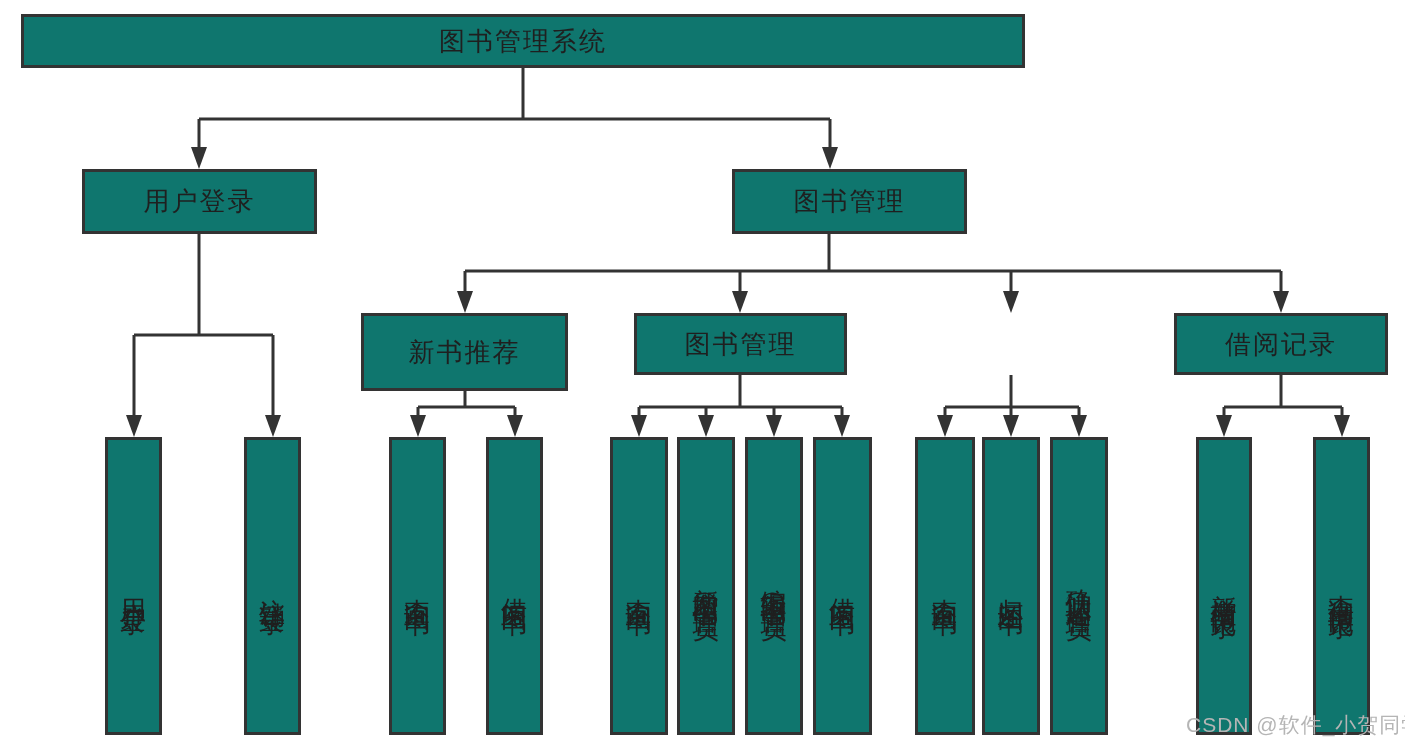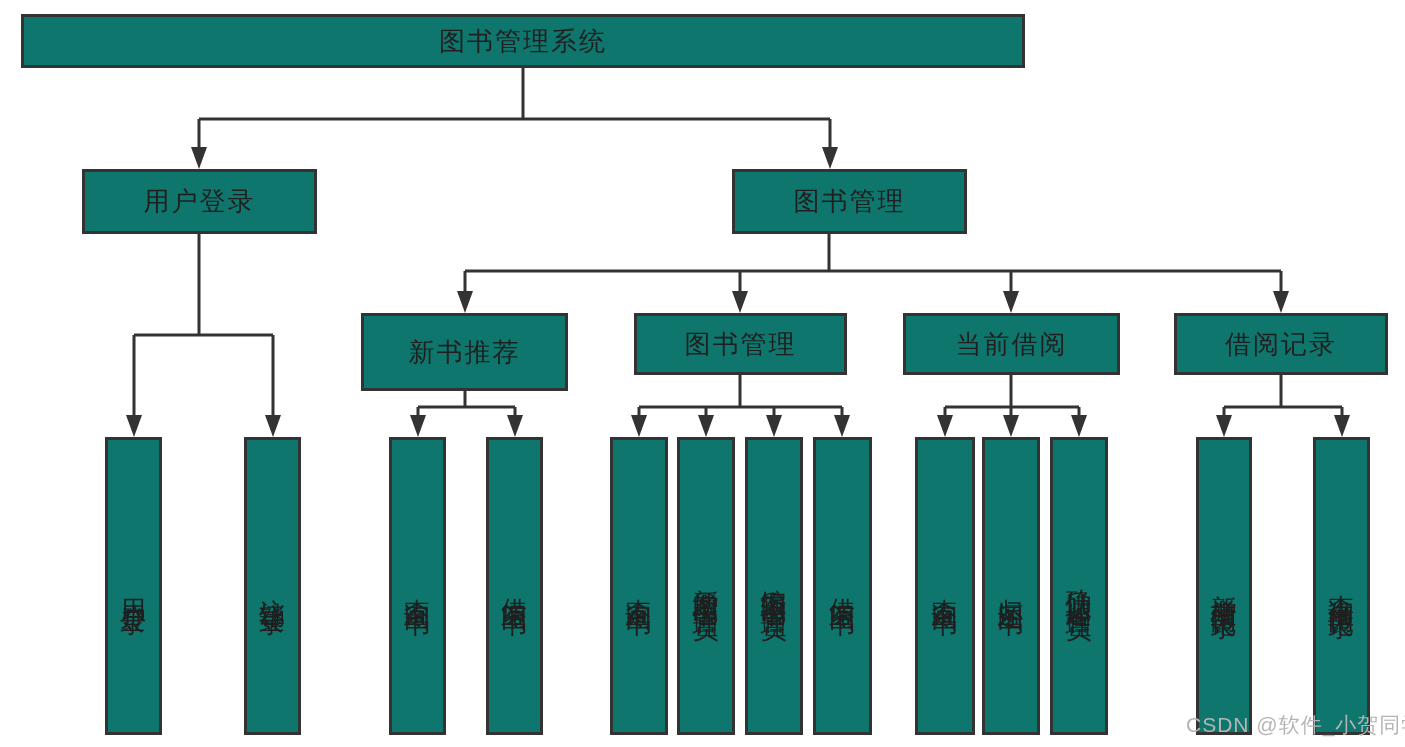--- a/index.html
+++ b/index.html
@@ -80,21 +80,20 @@
       <polygon points="1003,415 1019,415 1011,437" fill="#333333"></polygon>
       <polygon points="1071,415 1087,415 1079,437" fill="#333333"></polygon>
       <polygon points="1216,415 1232,415 1224,437" fill="#333333"></polygon>
       <polygon points="1334,415 1350,415 1342,437" fill="#333333"></polygon>
     </svg>
     <div class="node" style="left: 21px; top: 14px; width: 1004px; height: 54px; border-color: rgb(51, 51, 51); color: rgb(31, 31, 31);">图书管理系统</div>
     <div class="node" style="left: 82px; top: 169px; width: 235px; height: 65px; border-color: rgb(51, 51, 51); color: rgb(31, 31, 31);">用户登录</div>
     <div class="node" style="left: 712px; top: 169px; width: 235px; height: 65px; border-color: rgb(51, 51, 51); color: rgb(31, 31, 31); margin-left: 20px;">图书管理</div>
     <div class="node" style="left: 361px; top: 313px; width: 207px; height: 78px; border-color: rgb(51, 51, 51); color: rgb(31, 31, 31);">新书推荐</div>
     <div class="node" style="left: 634px; top: 313px; width: 213px; height: 62px; border-color: rgb(51, 51, 51); color: rgb(31, 31, 31);">图书管理</div>
-    <div class="node" style="left: 903px; top: 313px; width: 217px; height: 62px; border-color: rgb(51, 51, 51); color: rgb(31, 31, 31);">当前借阅</div>
     <div class="node" style="left: 1174px; top: 313px; width: 214px; height: 62px; border-color: rgb(51, 51, 51); color: rgb(31, 31, 31);">借阅记录</div>
     <div class="node vertical" style="left: 105px; top: 437px; width: 57px; height: 298px; border-color: rgb(51, 51, 51); color: rgb(31, 31, 31);">用户登录</div>
     <div class="node vertical" style="left: 244px; top: 437px; width: 57px; height: 298px; border-color: rgb(51, 51, 51); color: rgb(31, 31, 31);">注销登录</div>
     <div class="node vertical" style="left: 389px; top: 437px; width: 57px; height: 298px; border-color: rgb(51, 51, 51); color: rgb(31, 31, 31);">查询图书</div>
     <div class="node vertical" style="left: 486px; top: 437px; width: 57px; height: 298px; border-color: rgb(51, 51, 51); color: rgb(31, 31, 31);">借阅图书</div>
     <div class="node vertical" style="left: 610px; top: 437px; width: 58px; height: 298px; border-color: rgb(51, 51, 51); color: rgb(31, 31, 31);">查询图书</div>
     <div class="node vertical" style="left: 677px; top: 437px; width: 58px; height: 298px; border-color: rgb(51, 51, 51); color: rgb(31, 31, 31);">新增图书（管理员）</div>
     <div class="node vertical" style="left: 745px; top: 437px; width: 58px; height: 298px; border-color: rgb(51, 51, 51); color: rgb(31, 31, 31);">编辑图书（管理员）</div>
     <div class="node vertical" style="left: 813px; top: 437px; width: 59px; height: 298px; border-color: rgb(51, 51, 51); color: rgb(31, 31, 31);">借阅图书</div>
     <div class="node vertical" style="left: 915px; top: 437px; width: 60px; height: 298px; border-color: rgb(51, 51, 51); color: rgb(31, 31, 31);">查询图书</div>

